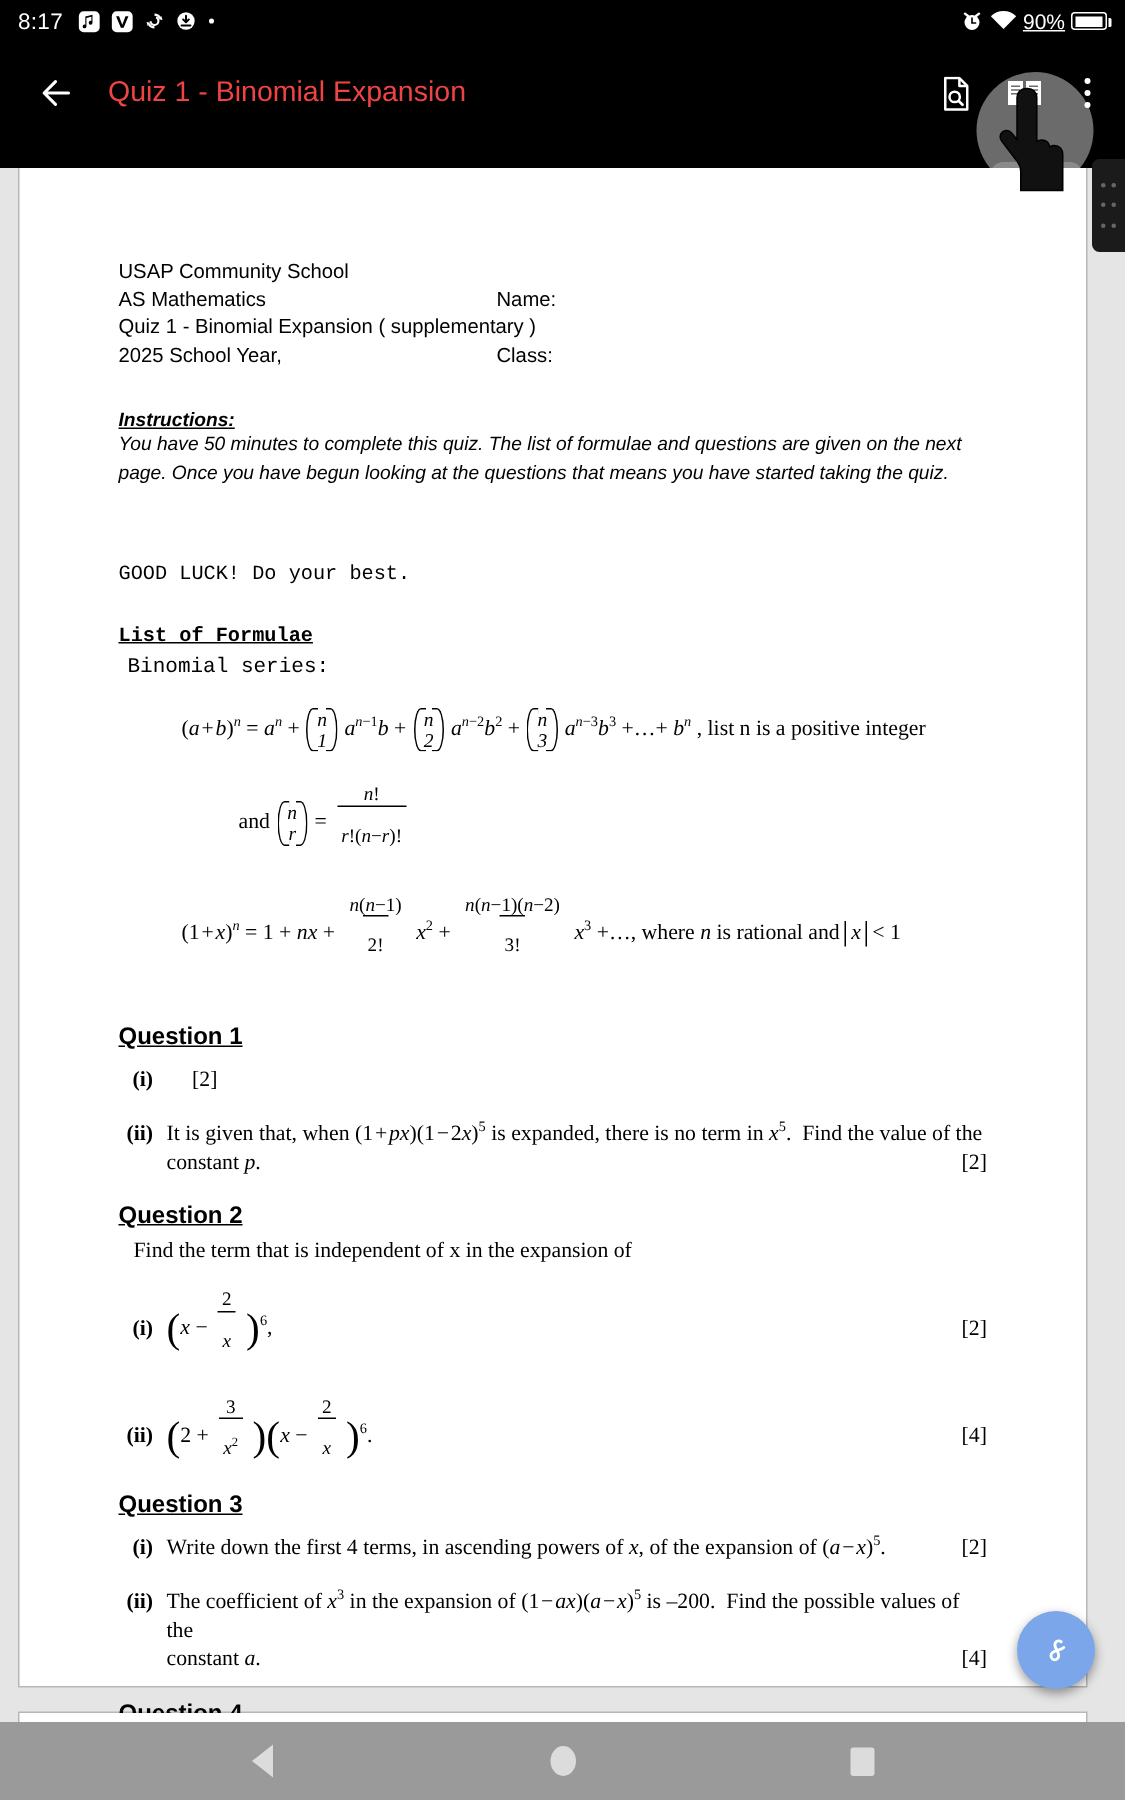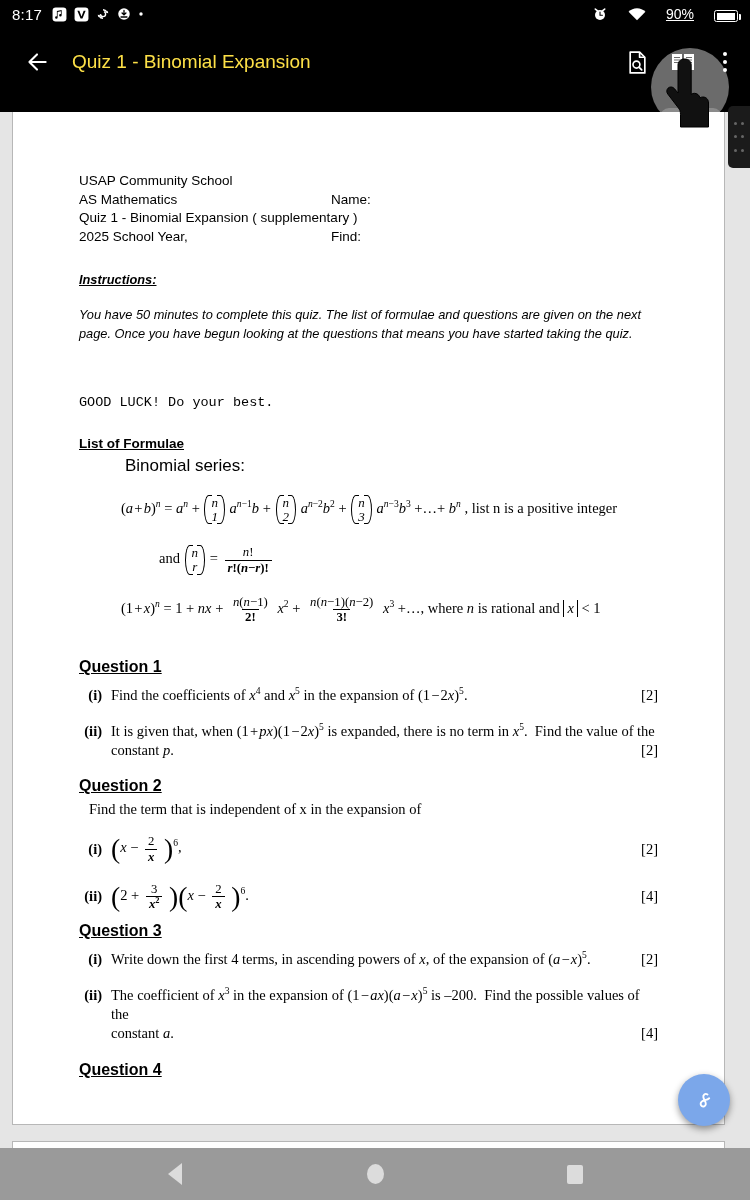--- a/index.html
+++ b/index.html
@@ -14,40 +14,40 @@
   
   .statusbar{
     position:absolute; top:0; left:0; width:750px; height:28px;
     background:#000; color:#fff;
     display:flex; align-items:center; padding:0 12px;
   }
   .sb-time{ font-size:15px; letter-spacing:.2px; font-family:"Liberation Sans",sans-serif; }
   .sb-left-icons{ display:flex; align-items:center; gap:7px; margin-left:10px; }
   .sb-ico{ display:inline-flex; align-items:center; justify-content:center; }
   .sb-spacer{ flex:1; }
-  .sb-right{ display:flex; align-items:flex-end; gap:20px;text-decoration:underline; }
+  .sb-right{ display:flex; align-items:center; gap:4px;text-decoration:underline; }
   .sb-battery-text{ font-size:14px; }
   .sb-batt{
     width:24px; height:12px; border:1.6px solid #fff; border-radius:2.5px;
     position:relative; display:inline-block;
   }
   .sb-batt::after{
     content:""; position:absolute; right:-4px; top:3px; width:2.5px; height:6px;
     background:#fff; border-radius:0 1px 1px 0;
   }
   .sb-batt i{ position:absolute; left:1.5px; top:1.5px; bottom:1.5px; width:82%; background:#fff; display:block; }
 
   
   .appbar{
     position:absolute; top:28px; left:0; width:750px; height:68px;
     background:#000; display:flex; align-items:center; padding:0 14px;
   }
   .appbar-back{ width:46px; height:46px; display:flex; align-items:center; justify-content:center; cursor:pointer; }
   .appbar-title{
-    color:#fde047; font-size:19px; margin-left:12px; white-space:nowrap;
+    color:#ef4444; font-size:19px; margin-left:12px; white-space:nowrap;
     font-family:"Liberation Sans", sans-serif;
   }
   .appbar-spacer{ flex:1; }
   .appbar-actions{ display:flex; align-items:center; gap:16px; }
   .appbar-icon{ width:30px; height:30px; display:flex; align-items:center; justify-content:center; cursor:pointer; }
   .kebab{ width:22px; height:30px; display:flex; flex-direction:column; align-items:center; justify-content:center; gap:4px; cursor:pointer; }
   .kebab span{ width:4px; height:4px; border-radius:50%; background:#fff; display:block; }
 
   
   .touch-ind{
@@ -96,28 +96,28 @@
   .honor{
     font-family:"Liberation Sans", sans-serif; font-style:italic;
     font-size:12.8px; margin-top:26px;
   }
   .instr-title{
     font-family:"Liberation Sans", sans-serif; font-weight:bold; font-style:italic;
     font-size:12.8px; text-decoration:underline; margin-top:26px;
   }
   .instr-body{
     font-family:"Liberation Sans", sans-serif; font-style:italic;
-    font-size:12.8px; line-height:18.5px; margin-top:19px;
+    font-size:12.8px; line-height:18.5px; margin-top:0;
   }
   .goodluck{
     font-family:Liberation Mono, monospace; font-size:13.5px; margin-top:52px;
   }
 
   .sec-title{
-    font-family:Liberation Sans, sans-serif; font-weight:bold; font-size:13.5px;
+    font-family:Liberation Mono, monospace; font-weight:bold; font-size:13.5px;
     text-decoration:underline; margin-top:26px;
   }
   .q-title{
     font-family:"Liberation Sans", sans-serif; font-weight:bold; font-size:16px;
     text-decoration:underline;
   }
 
   
   .mathline{ font-family:"Liberation Serif", serif; font-size:14.5px; }
   i.v{ font-style:italic; }
@@ -134,21 +134,21 @@
   }
   .binom::before{ left:0; border-right:none; border-radius:60% 0 0 60%/50% 0 0 50%; }
   .binom::after{ right:0; border-left:none; border-radius:0 60% 60% 0/0 50% 50% 0; }
   .binom span{ display:block; font-size:13px; }
 
   .frac{
     display:inline-flex; flex-direction:column; align-items:center;
     vertical-align:middle; margin:0 3px; line-height:1.12;
   }
   .frac .num{ font-size:.88em; padding:0 3px; }
-  .frac .den{ font-size:.88em; padding:0 3px; border-top:1.2px solid #000;font-weight:bold; }
+  .frac .den{ font-size:.88em; padding:12px 3px; border-top:1.2px solid #000; }
 
   .bigparen{ font-size:1.9em; vertical-align:middle; line-height:0; font-family:"Liberation Serif",serif; }
   .absbar{ display:inline-block; border-left:1.3px solid #000; border-right:1.3px solid #000; padding:0 3px; }
 
   
   .qrow{ display:flex; margin-top:10px; font-family:"Liberation Serif", serif; font-size:14.5px; line-height:19px; }
   .qnum{ width:32px; flex:none; font-weight:bold; text-align:right; padding-right:9px; }
   .qtext{ flex:1; }
   .qmark{ width:34px; flex:none; text-align:right; }
   .q-lead{ font-family:"Liberation Serif", serif; font-size:14.5px; margin-top:6px; padding-left:10px; }
@@ -295,32 +295,32 @@
           </div>
           <div class="hdr-row">
             <div class="hdr-l">AS Mathematics</div>
             <div class="hdr-r">Name:</div>
           </div>
           <div class="hdr-row">
             <div class="hdr-l" style="width:auto">Quiz 1 - Binomial Expansion ( supplementary )</div>
           </div>
           <div class="hdr-row">
             <div class="hdr-l">2025 School Year,</div>
-            <div class="hdr-r">Find:</div>
+            <div class="hdr-r">Class:</div>
           </div>
         </div>
 
 
         <div class="instr-title">Instructions:</div>
         <div class="instr-body">You have 50 minutes to complete this quiz. The list of formulae and questions are given on the next page. Once you have begun looking at the questions that means you have started taking the quiz.</div>
 
         <div class="goodluck">GOOD LUCK! Do your best.</div>
 
         <div class="sec-title">List of Formulae</div>
-        <div style="font-family:Liberation Sans, sans-serif;font-size:17px;margin-top:5px;padding-left:6px;margin-left:40px;">Binomial series:</div>
+        <div style="font-family:Liberation Mono, monospace;font-size:14px;margin-top:5px;padding-left:6px;">Binomial series:</div>
 
         <div class="mathline" style="margin-top:20px;padding-left:42px;white-space:nowrap;">
           (<i class="v">a</i> + <i class="v">b</i>)<sup><i class="v">n</i></sup> = <i class="v">a</i><sup><i class="v">n</i></sup> +
           <span class="binom">
               <span><i class="v">n</i></span>
               <span>1</span>
             </span>
           <i class="v">a</i><sup><i class="v">n</i>−1</sup><i class="v">b</i> +
           <span class="binom">
               <span><i class="v">n</i></span>
@@ -360,21 +360,20 @@
             <span class="den">3!</span>
           </span>
           <i class="v">x</i><sup>3</sup> +…, where <i class="v">n</i> is rational and
           <span class="absbar"><i class="v">x</i></span> &lt; 1
         </div>
 
         <div class="q-title" style="margin-top:34px;">Question 1</div>
 
         <div class="qrow">
           <div class="qnum">(i)</div>
-          <div class="qtext">Find the coefficients of <i class="v">x</i><sup>4</sup> and <i class="v">x</i><sup>5</sup> in the expansion of (1 − 2<i class="v">x</i>)<sup>5</sup>.</div>
           <div class="qmark">[2]</div>
         </div>
 
         <div class="qrow" style="margin-top:17px;">
           <div class="qnum">(ii)</div>
           <div class="qtext">
             It is given that, when (1 + <i class="v">px</i>)(1 − 2<i class="v">x</i>)<sup>5</sup> is expanded, there is no term in <i class="v">x</i><sup>5</sup>.&nbsp; Find the value of the<br>
             constant <i class="v">p</i>.
             <span style="float:right">[2]</span>
           </div>

